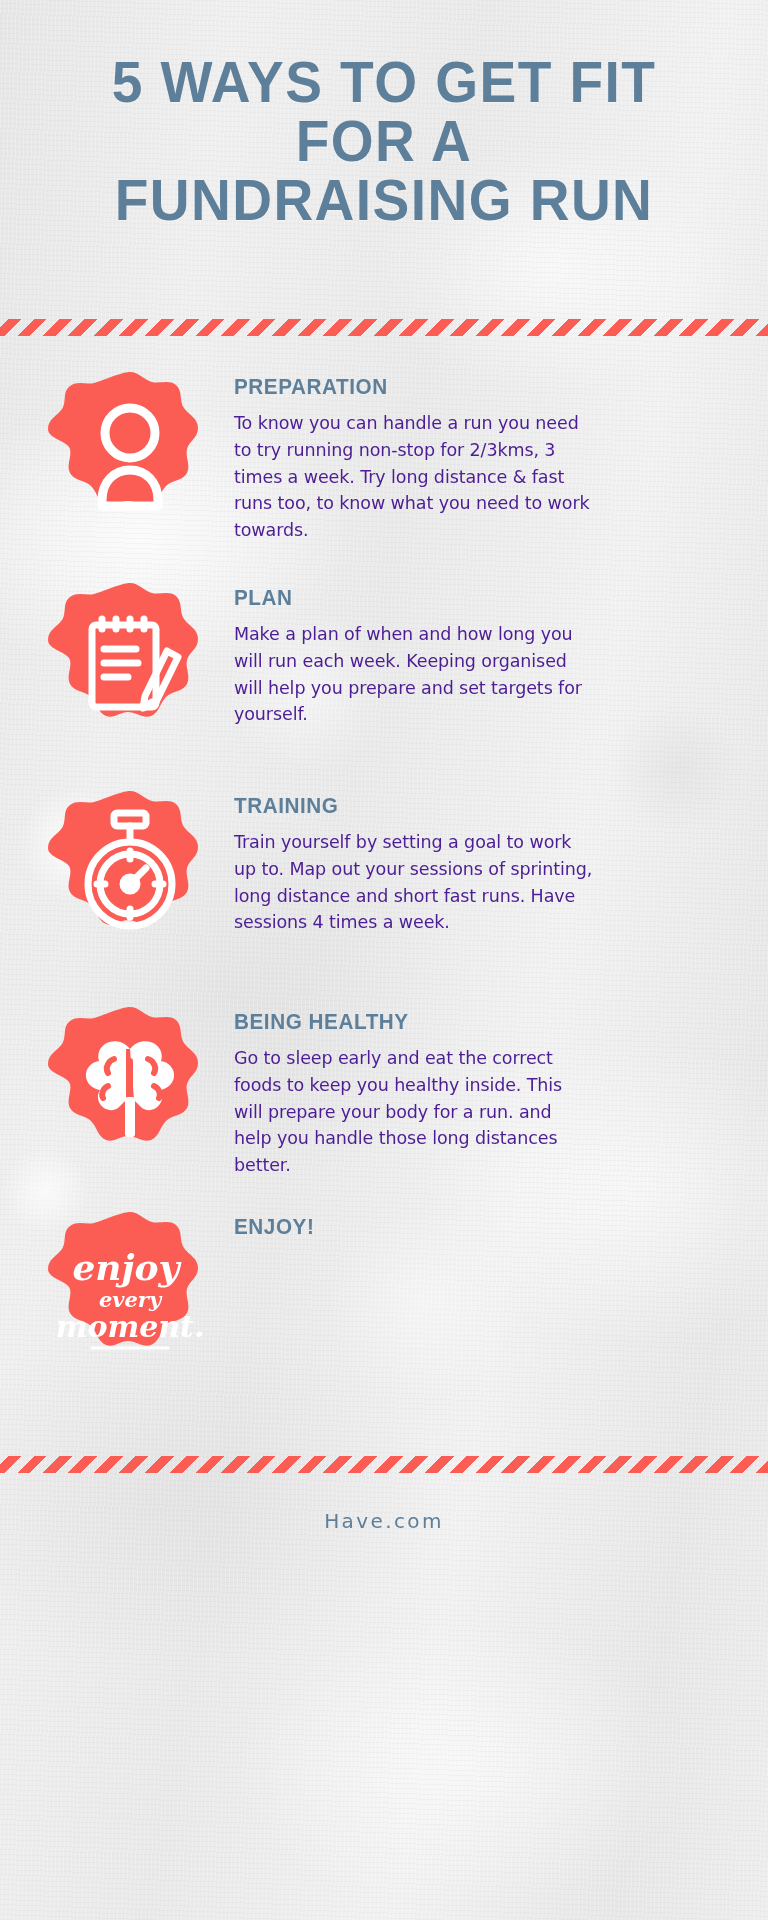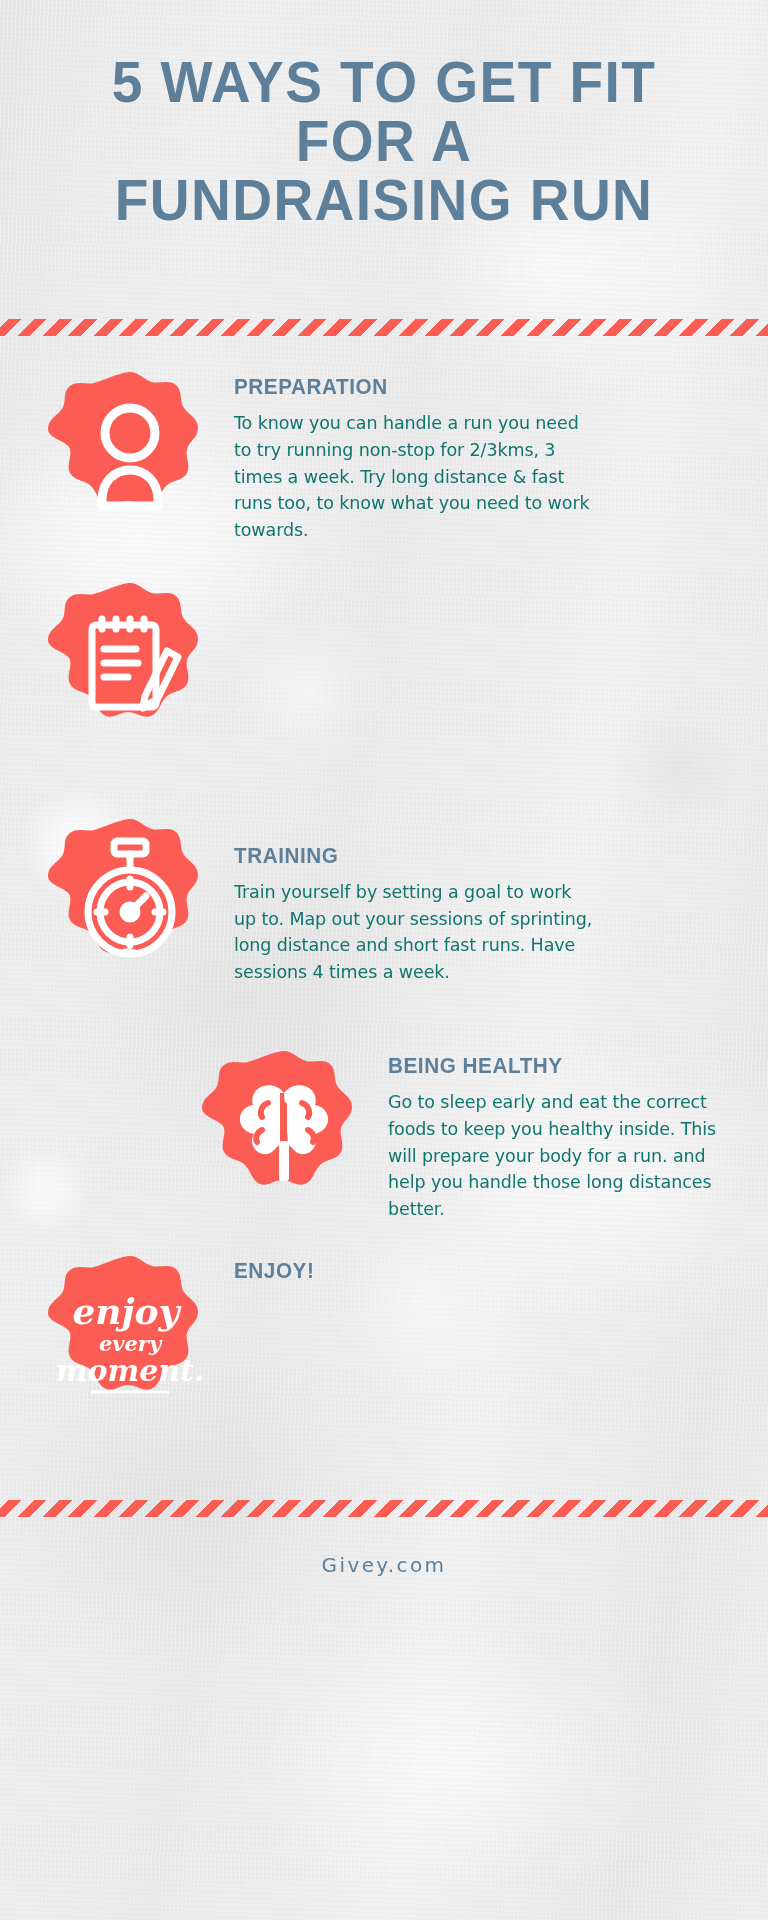--- a/index.html
+++ b/index.html
@@ -138,29 +138,29 @@
     color: #5d7f9a;
     text-transform: uppercase;
     transform: scaleX(0.94);
     transform-origin: left center;
     margin-bottom: 10px;
   }
   .section-body {
     font-family: "DejaVu Sans", sans-serif;
     font-size: 17.5px;
     line-height: 1.52;
-    color: #0f766e;
+    color: #4c1d95;
     letter-spacing: -0.1px;
   }
 
   
   .sec-1 { margin-top: 30px; }
   .sec-2 { margin-top: 34px; }
-  .sec-3 { margin-top: 64px; align-items: flex-end; }
-  .sec-4 { margin-top: 60px; justify-content: flex-end; }
+  .sec-3 { margin-top: 36px; }
+  .sec-4 { margin-top: 44px; }
   .sec-5 { margin-top: 28px; }
 
   
   .footer-gap { height: 78px; }
   .footer {
     text-align: center;
     padding: 36px 0 0 0;
   }
   .footer-text {
     font-family: "DejaVu Sans", sans-serif;
@@ -219,20 +219,24 @@
             <path fill="#FB5D55" d="M86 6c9 0 14 8 22 10s17-3 24 3 3 16 8 23 14 10 14 20-9 13-11 21 4 16 0 24-15 7-21 13-7 16-15 19-15-4-23-4-14 7-22 4-9-13-15-19-17-5-21-13 2-16 0-24S4 73 4 63s9-13 14-20 0-17 8-23 16-1 24-3S77 6 86 6z"></path>
             <g fill="none" stroke="#FFFFFF" stroke-width="7" stroke-linecap="round" stroke-linejoin="round">
               <rect x="48" y="48" width="64" height="82" rx="4"></rect>
               <path d="M58 42v10M72 42v10M86 42v10M100 42v10"></path>
               <path d="M60 72h32M60 86h34M60 100h24"></path>
               <path d="M101 119l22-45 11 6-22 45-13 6z"></path>
               <path d="M99 130l9-5"></path>
             </g>
           </svg>
         </div>
+      </div>
+      <div class="text-col">
+        <div class="section-heading">PLAN</div>
+        <div class="section-body">Make a plan of when and how long you will run each week. Keeping organised will help you prepare and set targets for yourself.</div>
       </div>
     </div>
 
     <div class="section sec-3">
       <div class="badge-wrap">
         <div class="badge">
           <svg width="172" height="172" viewBox="0 0 172 172" aria-hidden="true">
             <path fill="#FB5D55" d="M86 6c9 0 14 8 22 10s17-3 24 3 3 16 8 23 14 10 14 20-9 13-11 21 4 16 0 24-15 7-21 13-7 16-15 19-15-4-23-4-14 7-22 4-9-13-15-19-17-5-21-13 2-16 0-24S4 73 4 63s9-13 14-20 0-17 8-23 16-1 24-3S77 6 86 6z"></path>
             <g fill="none" stroke="#FFFFFF" stroke-width="7" stroke-linecap="round" stroke-linejoin="round">
               <rect x="70" y="28" width="32" height="13" rx="3"></rect>
@@ -291,16 +295,16 @@
       </div>
     </div>
 
   </div>
 
   <div class="footer-gap"></div>
 
   <div class="stripe-bar stripe-bottom"></div>
 
   <div class="footer">
-    <span class="footer-text">Givey.com</span>
+    <span class="footer-text">Have.com</span>
   </div>
 
 </div>
 
 </body></html>

